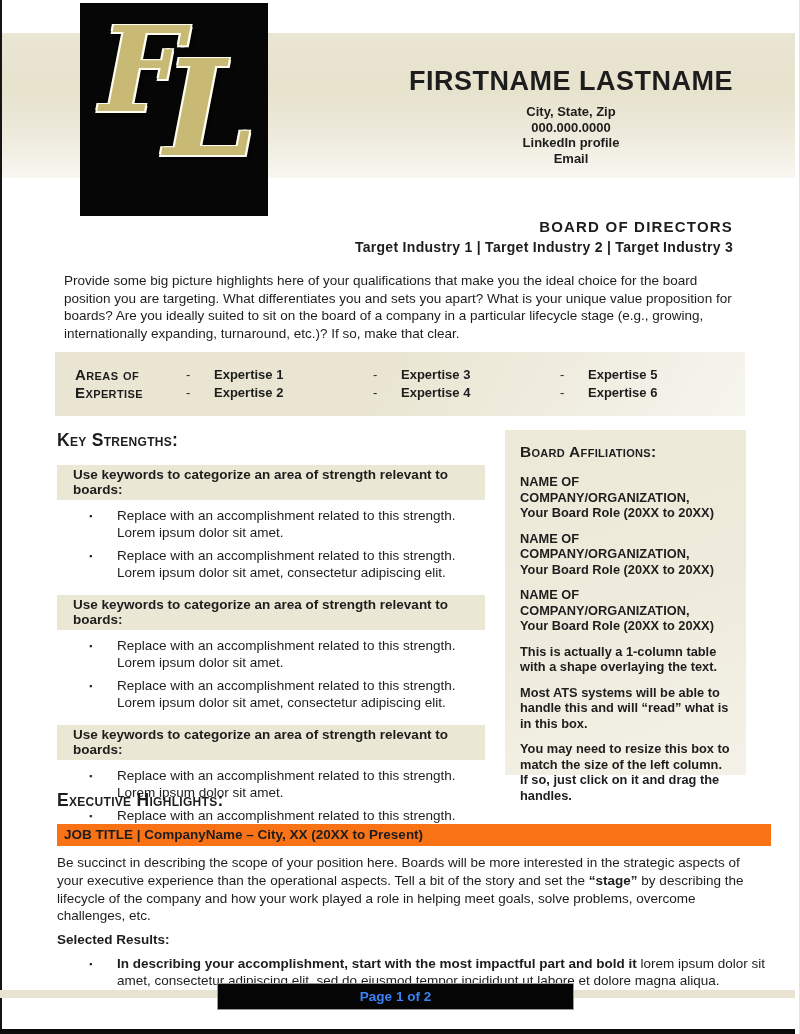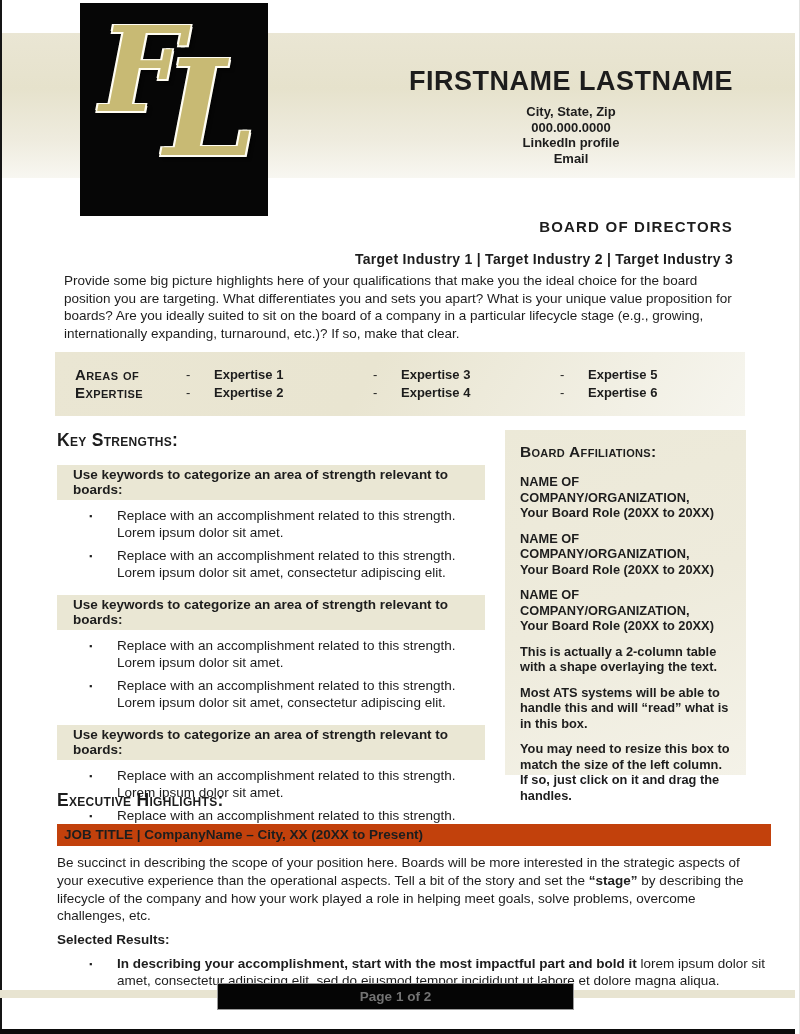--- a/index.html
+++ b/index.html
@@ -22,21 +22,21 @@
     text-shadow:-2px -1px 0 #fffdf2, 2px -1px 0 #fffdf2, -2px 2px 0 #fffdf2, 2px 2px 0 #fffdf2, 4px 4px 3px rgba(0,0,0,0.55);
   }
   .logo-f { left:20px; top:8px;  font-size:118px; }
   .logo-l { left:84px; top:40px; font-size:132px; }
 
   .header-text { position:absolute; top:66px; right:67px; text-align:center; }
   .person-name { font-size:27px; font-weight:bold; letter-spacing:0.5px; margin-bottom:7px; }
   .contact-line { font-size:13px; font-weight:bold; line-height:15.5px; }
 
   .title-block { position:absolute; top:218px; right:67px; text-align:right; }
-  .doc-title { font-size:15px; font-weight:bold; letter-spacing:1.2px; margin-bottom:16px; }
+  .doc-title { font-size:15px; font-weight:bold; letter-spacing:1.2px; margin-bottom:4px; }
   .doc-subtitle { font-size:14px; font-weight:bold; letter-spacing:0.3px; }
 
   .summary { position:absolute; top:272px; left:64px; width:678px; font-size:13.5px; line-height:17.6px; margin:0; }
 
   .expertise-band {
     position:absolute; top:352px; left:55px; width:690px; height:64px;
     background:linear-gradient(120deg,#eae6d3 0%,#e9e5d1 45%,#f6f5ee 100%);
     display:flex; align-items:center; box-sizing:border-box; padding-left:20px;
   }
   .exp-label { font-variant:small-caps; font-weight:bold; font-size:15px; line-height:18px; letter-spacing:0.4px; width:103px; flex:none; }
@@ -56,29 +56,29 @@
 
   .board-box {
     position:absolute; left:505px; top:430px; width:241px; height:345px; box-sizing:border-box;
     padding:13px 15px; background:linear-gradient(160deg,#ece9d8 0%,#eeebdc 50%,#f4f2e8 100%);
   }
   .board-heading { font-size:15.5px; margin-bottom:13px; }
   .board-entry, .board-note { font-weight:bold; font-size:12.8px; line-height:15.5px; margin-bottom:10px; }
 
   .exec { position:absolute; top:790px; left:57px; width:714px; }
   .exec-heading { margin-bottom:13px; }
-  .job-bar { background:#c2410c; font-weight:bold; font-size:13.5px; padding:3px 7px 4px; margin-bottom:8px; }
+  .job-bar { background:#f97316; font-weight:bold; font-size:13.5px; padding:3px 7px 4px; margin-bottom:8px; }
   .exec-desc { font-size:13.5px; line-height:17.8px; margin:0 0 7px; width:702px; }
   .selected-results { font-weight:bold; font-size:13.5px; margin:0 0 9px; }
   .bold-lead { font-weight:bold; }
 
   .footer-strip { position:absolute; top:990px; left:0; width:795px; height:8px; background:#e8e4d1; }
   .footer-bar {
     position:absolute; top:983px; left:217px; width:357px; height:27px; background:#050505;
-    border:1px solid #9a9a9a; box-sizing:border-box; color:#737373; font-weight:bold; font-size:13.5px;
+    border:1px solid #9a9a9a; box-sizing:border-box; color:#3b82f6; font-weight:bold; font-size:13.5px;
     display:flex; align-items:center; justify-content:center;
   }
 </style>
 </head>
 <body>
 
 <div class="page">
 
   <div class="header-band"></div>
   <div class="left-border"></div>
@@ -188,21 +188,21 @@
       <span>Your Board Role (20XX to 20XX)</span>
     </div>
     <div class="board-entry">
       <span>NAME OF COMPANY/ORGANIZATION,</span><br>
       <span>Your Board Role (20XX to 20XX)</span>
     </div>
     <div class="board-entry">
       <span>NAME OF COMPANY/ORGANIZATION,</span><br>
       <span>Your Board Role (20XX to 20XX)</span>
     </div>
-    <div class="board-note">This is actually a 2-column table with a shape overlaying the text.</div>
+    <div class="board-note">This is actually a 1-column table with a shape overlaying the text.</div>
     <div class="board-note">Most ATS systems will be able to handle this and will “read” what is in this box.</div>
     <div class="board-note">You may need to resize this box to match the size of the left column. If so, just click on it and drag the handles.</div>
   </div>
 
   <div class="exec">
     <div class="section-heading exec-heading">Executive Highlights:</div>
     <div class="job-bar">JOB TITLE | CompanyName – City, XX (20XX to Present)</div>
     <p class="exec-desc"><span>Be succinct in describing the scope of your position here. Boards will be more interested in the strategic aspects of your executive experience than the operational aspects. Tell a bit of the story and set the </span><span class="bold-lead">“stage”</span><span> by describing the lifecycle of the company and how your work played a role in helping meet goals, solve problems, overcome challenges, etc.</span></p>
     <div class="selected-results">Selected Results:</div>
     <div class="bullet-item">

